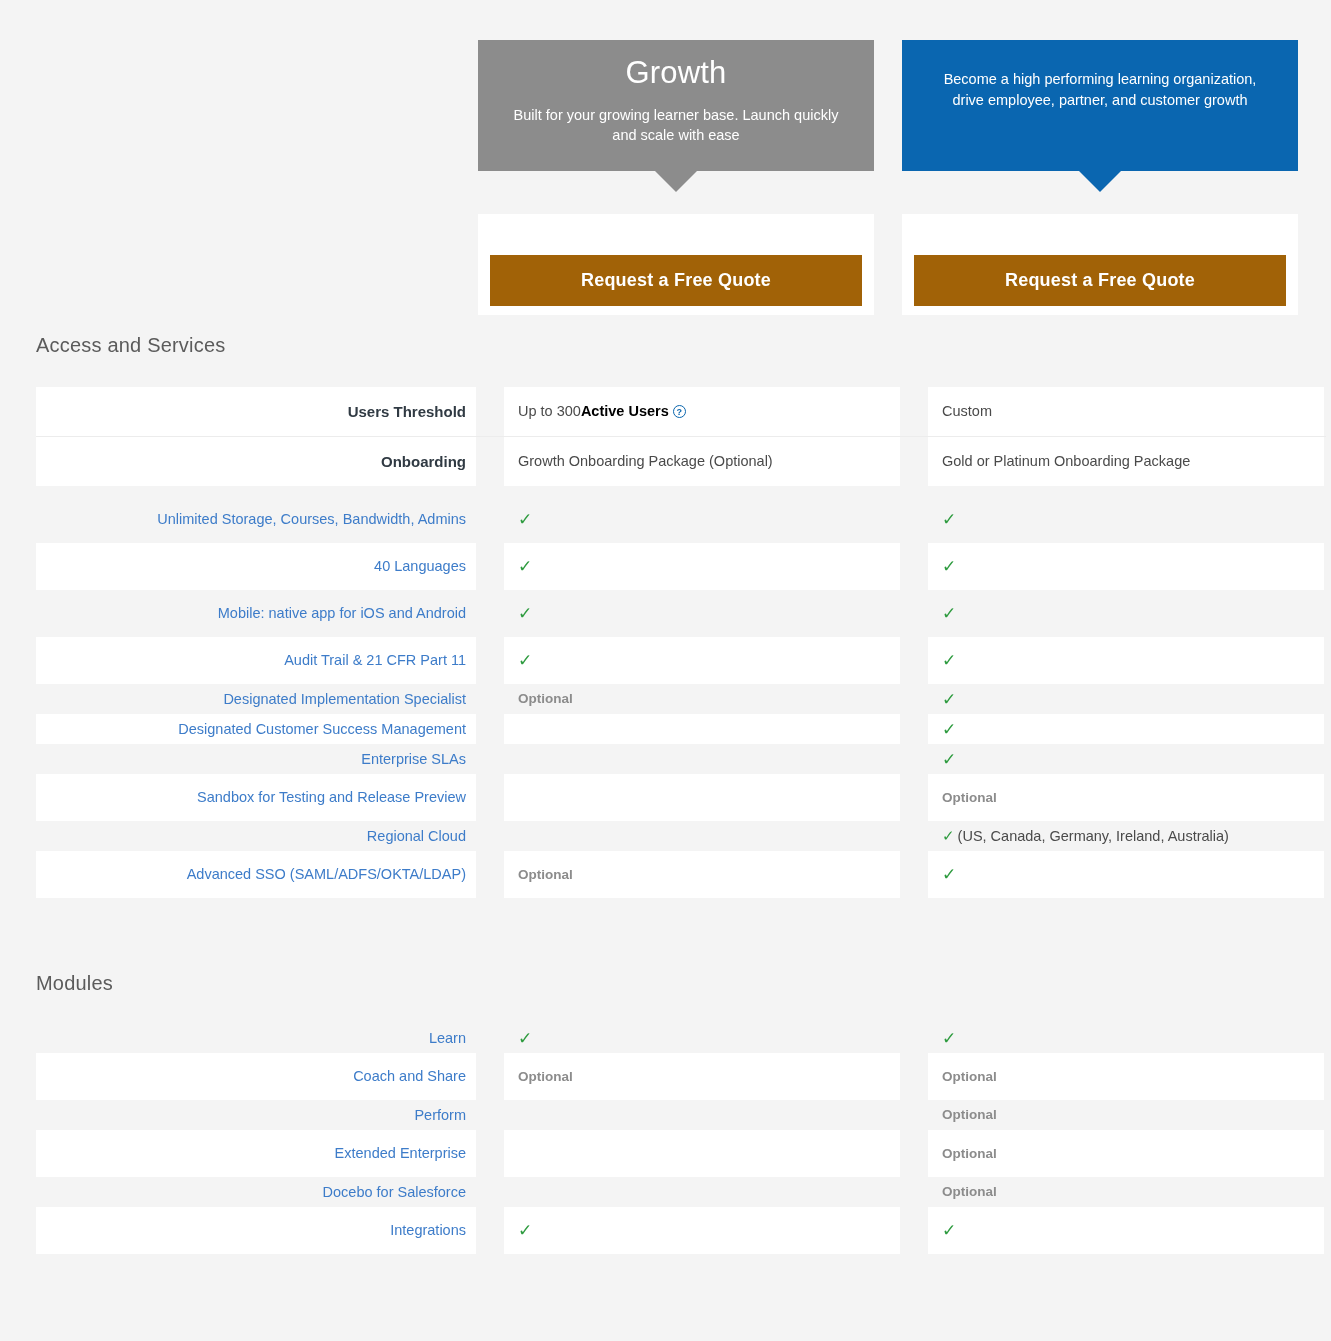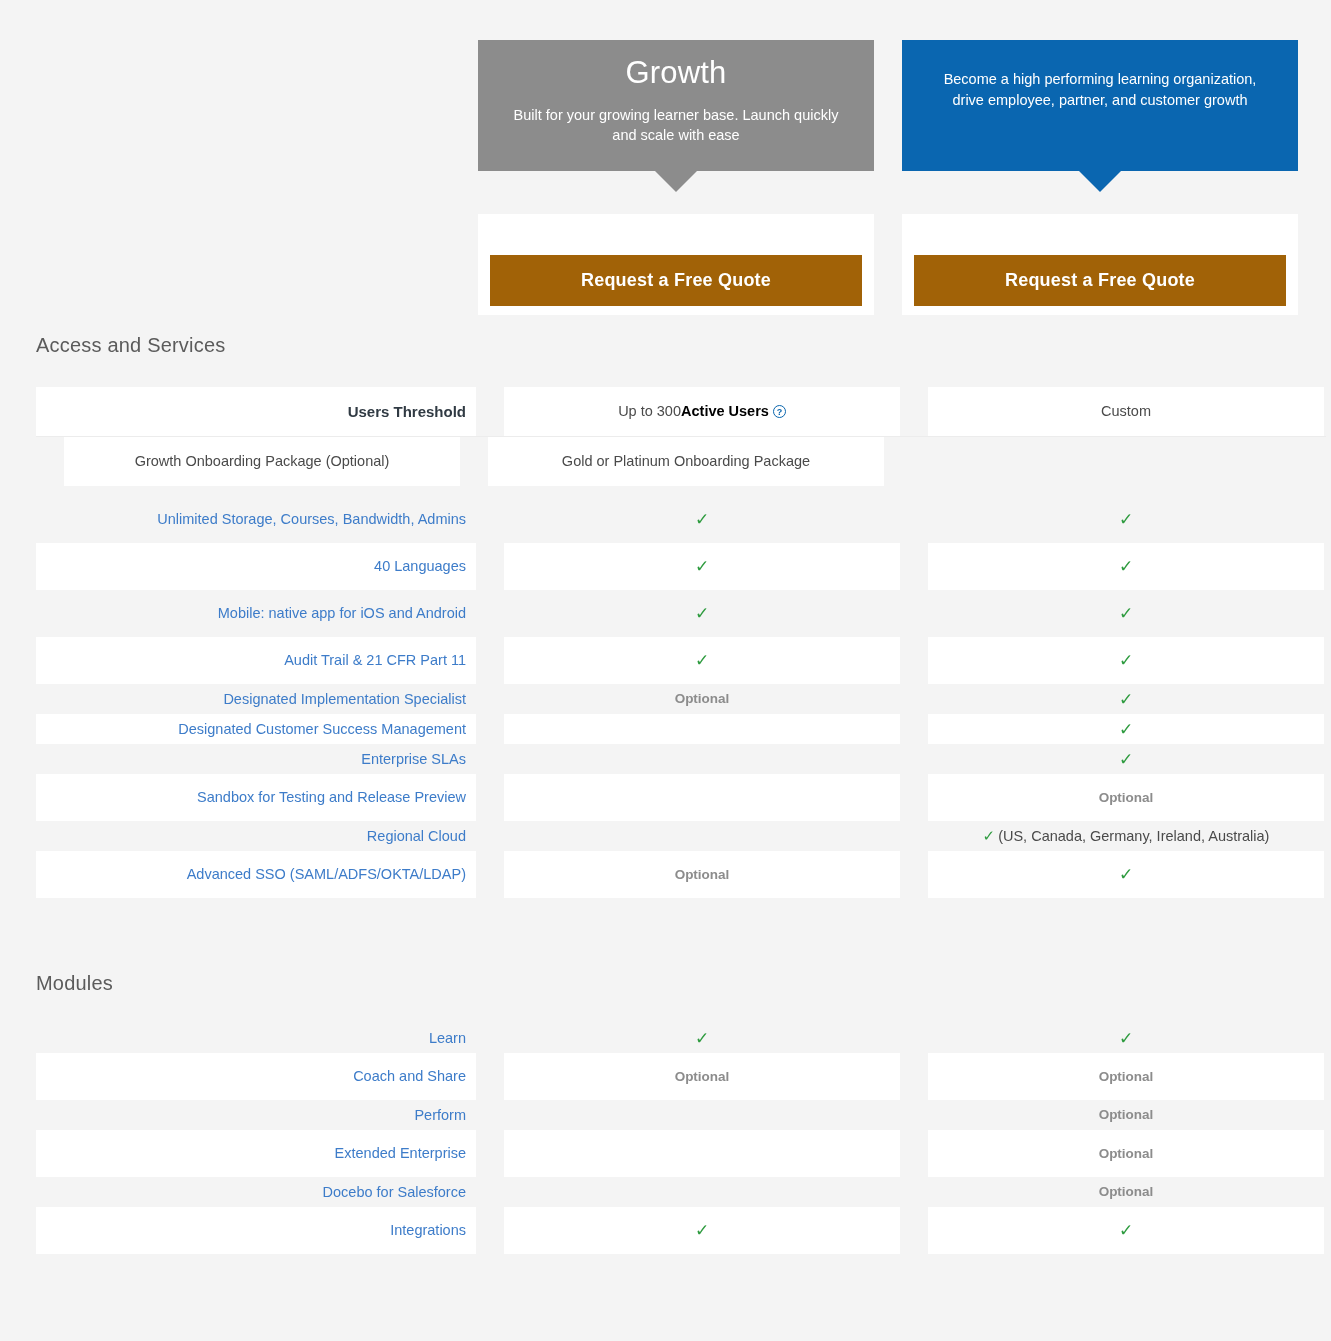--- a/index.html
+++ b/index.html
@@ -120,21 +120,20 @@
   .cmp-row {
     display: flex;
     align-items: stretch;
     width: 100%;
   }
   .cmp-row.alt { background: #f4f4f4; }
 
   .cell {
     display: flex;
     align-items: center;
-    justify-content: center;
     font-size: 14.5px;
     color: #4a4a4a;
     padding: 0 14px;
     text-align: center;
     line-height: 1.3;
   }
 
   .cell-label {
     width: 440px;
     justify-content: flex-end;
@@ -246,20 +245,21 @@
       <div class="cell cell-val">
         <span>Up to 300 </span>
           <span class="link-strong">Active Users</span>
           <span class="info-icon">?</span>
       </div>
       <div class="gutter"></div>
       <div class="cell cell-val">Custom</div>
     </div>
 
     <div class="cmp-row r-tall divider-line">
+      <div class="cell cell-label bold">Onboarding</div>
       <div class="gutter"></div>
       <div class="cell cell-val">Growth Onboarding Package (Optional)</div>
       <div class="gutter"></div>
       <div class="cell cell-val">Gold or Platinum Onboarding Package</div>
     </div>
 
   </div>
 
   <div class="cmp-table" id="table-features">
       <div class="cmp-row r-std alt">

